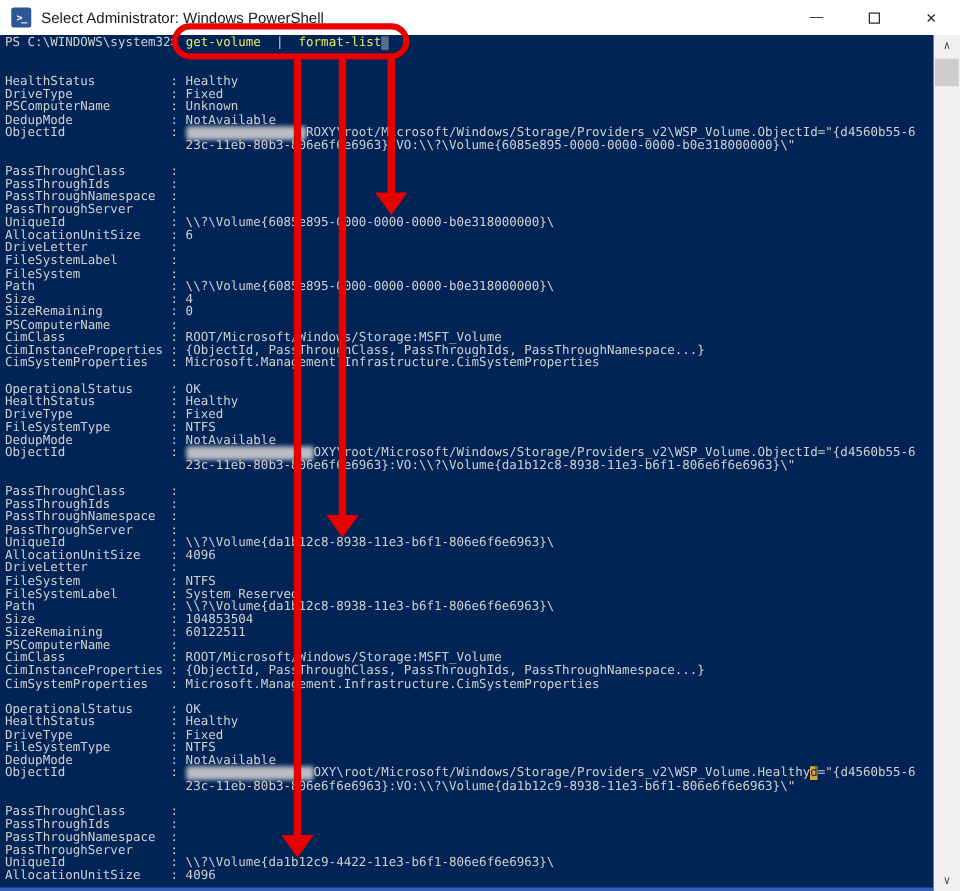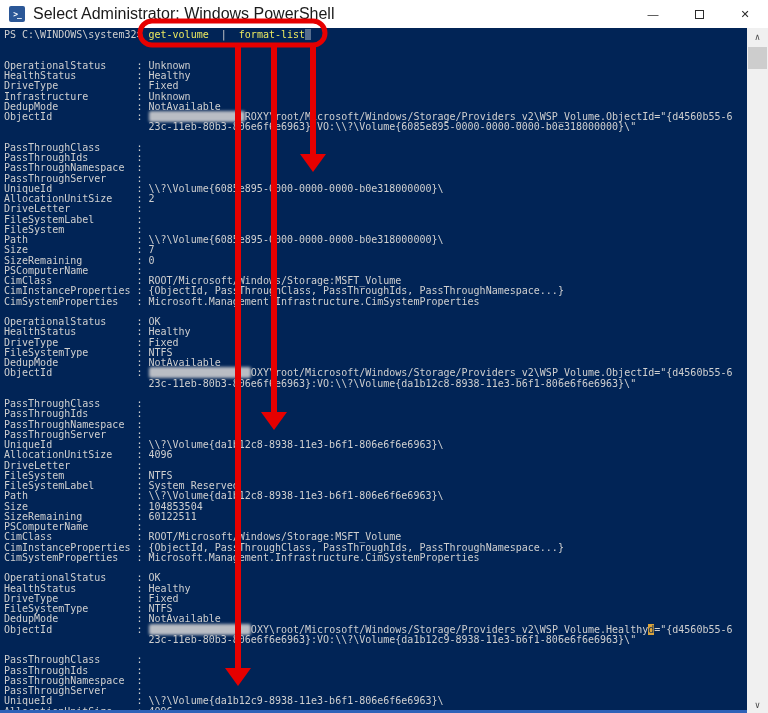--- a/index.html
+++ b/index.html
@@ -6,21 +6,21 @@
   html,body { width:768px; height:713px; overflow:hidden; background:#ffffff;
               font-family:"Liberation Sans", sans-serif; position:relative; }
 
   
   .titlebar { position:absolute; top:0; left:0; width:768px; height:28px;
               background:#ffffff; display:flex; align-items:center; }
   .ps-icon { width:16px; height:16px; margin-left:9px; background:#2b5797;
              border-radius:2px; color:#fff; font-family:"DejaVu Sans Mono",monospace;
              font-size:8px; font-weight:bold; display:flex; align-items:center;
              justify-content:center; letter-spacing:-1px; }
-  .title-text { margin-left:8px; font-size:16px; color:#1a1a1a; white-space:nowrap; }
+  .title-text { margin-left:8px; font-size:12px; color:#1a1a1a; white-space:nowrap; }
   .controls { margin-left:auto; display:flex; height:100%; }
   .ctl { width:46px; height:100%; display:flex; align-items:center; justify-content:center;
          font-size:11px; color:#2b2b2b; }
   .ctl-max-glyph { width:9px; height:9px; border:1px solid #2b2b2b; display:inline-block; }
 
   
   .console { position:absolute; top:28px; left:0; width:747px; height:685px;
              background:#012456; overflow:hidden; padding:2px 0 0 4px; }
   .ln { height:10.25px; line-height:10.4px; font-family:"DejaVu Sans Mono",monospace;
         font-size:10px; white-space:pre; color:#cfcfcf; }
@@ -55,39 +55,38 @@
     </div>
     <div class="ctl">✕</div>
   </div>
 </div>
 
 <div class="console">
   <div id="console-out">
       <div class="ln"><span class="sg-p">PS C:\WINDOWS\system32&gt; </span><span class="sg-c">get-volume</span><span class="sg-p">  |  </span><span class="sg-c">format-list</span><span class="sg-k"> </span></div>
       <div class="ln"><span class="sg-p"></span></div>
       <div class="ln"><span class="sg-p"></span></div>
-      <div class="ln"><span class="sg-p">OperationalStatus     : Unknown</span></div>
       <div class="ln"><span class="sg-p">HealthStatus          : Healthy</span></div>
       <div class="ln"><span class="sg-p">DriveType             : Fixed</span></div>
-      <div class="ln"><span class="sg-p">Infrastructure        : Unknown</span></div>
+      <div class="ln"><span class="sg-p">PSComputerName        : Unknown</span></div>
       <div class="ln"><span class="sg-p">DedupMode             : NotAvailable</span></div>
       <div class="ln"><span class="sg-p">ObjectId              : </span><span class="sg-b">................</span><span class="sg-p">ROXY\root/Microsoft/Windows/Storage/Providers_v2\WSP_Volume.ObjectId="{d4560b55-6</span></div>
       <div class="ln"><span class="sg-p">                        23c-11eb-80b3-806e6f6e6963}:VO:\\?\Volume{6085e895-0000-0000-0000-b0e318000000}\"</span></div>
       <div class="ln"><span class="sg-p"></span></div>
       <div class="ln"><span class="sg-p">PassThroughClass      :</span></div>
       <div class="ln"><span class="sg-p">PassThroughIds        :</span></div>
       <div class="ln"><span class="sg-p">PassThroughNamespace  :</span></div>
       <div class="ln"><span class="sg-p">PassThroughServer     :</span></div>
       <div class="ln"><span class="sg-p">UniqueId              : \\?\Volume{6085e895-0000-0000-0000-b0e318000000}\</span></div>
-      <div class="ln"><span class="sg-p">AllocationUnitSize    : 2</span></div>
+      <div class="ln"><span class="sg-p">AllocationUnitSize    : 6</span></div>
       <div class="ln"><span class="sg-p">DriveLetter           :</span></div>
       <div class="ln"><span class="sg-p">FileSystemLabel       :</span></div>
       <div class="ln"><span class="sg-p">FileSystem            :</span></div>
       <div class="ln"><span class="sg-p">Path                  : \\?\Volume{6085e895-0000-0000-0000-b0e318000000}\</span></div>
-      <div class="ln"><span class="sg-p">Size                  : 7</span></div>
+      <div class="ln"><span class="sg-p">Size                  : 4</span></div>
       <div class="ln"><span class="sg-p">SizeRemaining         : 0</span></div>
       <div class="ln"><span class="sg-p">PSComputerName        :</span></div>
       <div class="ln"><span class="sg-p">CimClass              : ROOT/Microsoft/Windows/Storage:MSFT_Volume</span></div>
       <div class="ln"><span class="sg-p">CimInstanceProperties : {ObjectId, PassThroughClass, PassThroughIds, PassThroughNamespace...}</span></div>
       <div class="ln"><span class="sg-p">CimSystemProperties   : Microsoft.Management.Infrastructure.CimSystemProperties</span></div>
       <div class="ln"><span class="sg-p"></span></div>
       <div class="ln"><span class="sg-p">OperationalStatus     : OK</span></div>
       <div class="ln"><span class="sg-p">HealthStatus          : Healthy</span></div>
       <div class="ln"><span class="sg-p">DriveType             : Fixed</span></div>
       <div class="ln"><span class="sg-p">FileSystemType        : NTFS</span></div>
@@ -117,21 +116,21 @@
       <div class="ln"><span class="sg-p">DriveType             : Fixed</span></div>
       <div class="ln"><span class="sg-p">FileSystemType        : NTFS</span></div>
       <div class="ln"><span class="sg-p">DedupMode             : NotAvailable</span></div>
       <div class="ln"><span class="sg-p">ObjectId              : </span><span class="sg-b">.................</span><span class="sg-p">OXY\root/Microsoft/Windows/Storage/Providers_v2\WSP_Volume.Healthy</span><span class="sg-h">d</span><span class="sg-p">="{d4560b55-6</span></div>
       <div class="ln"><span class="sg-p">                        23c-11eb-80b3-806e6f6e6963}:VO:\\?\Volume{da1b12c9-8938-11e3-b6f1-806e6f6e6963}\"</span></div>
       <div class="ln"><span class="sg-p"></span></div>
       <div class="ln"><span class="sg-p">PassThroughClass      :</span></div>
       <div class="ln"><span class="sg-p">PassThroughIds        :</span></div>
       <div class="ln"><span class="sg-p">PassThroughNamespace  :</span></div>
       <div class="ln"><span class="sg-p">PassThroughServer     :</span></div>
-      <div class="ln"><span class="sg-p">UniqueId              : \\?\Volume{da1b12c9-8938-11e3-b6f1-806e6f6e6963}\</span></div>
+      <div class="ln"><span class="sg-p">UniqueId              : \\?\Volume{da1b12c9-4422-11e3-b6f1-806e6f6e6963}\</span></div>
       <div class="ln"><span class="sg-p">AllocationUnitSize    : 4096</span></div>
     </div>
 </div>
 <div class="accent-bar"></div>
 
 <div class="vscroll">
   <div class="sarrow up">∧</div>
   <div class="thumb"></div>
   <div class="sarrow down">∨</div>
 </div>

